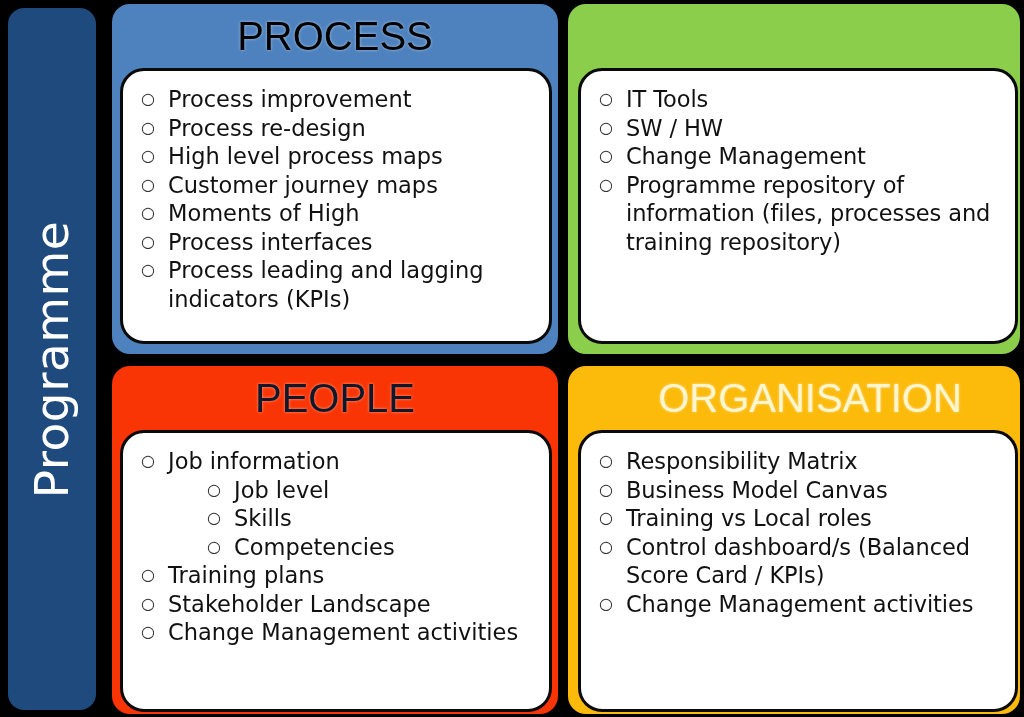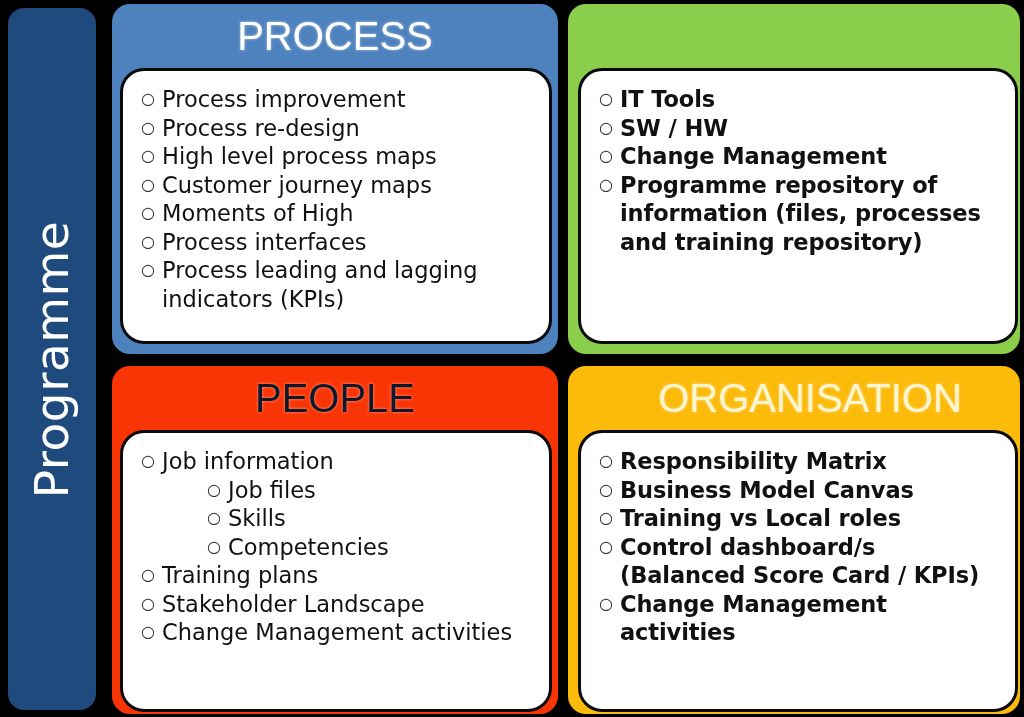--- a/index.html
+++ b/index.html
@@ -61,21 +61,21 @@
     top: 6px;
     left: 0;
     right: 0;
     text-align: center;
     font-size: 40px;
     line-height: 52px;
     font-weight: 400;
     font-family: "Liberation Sans", sans-serif;
     white-space: nowrap;
   }
-  .q-process .quadrant-title      { color: #ffffff; text-shadow: 0 0 3px rgba(255,255,255,0.55); }
+  .q-process .quadrant-title      { color: #000000; text-shadow: 0 0 3px rgba(255,255,255,0.55); }
   .q-technology .quadrant-title   { color: #f2ffdf; text-shadow: 0 0 3px rgba(255,255,255,0.55); margin-top: 48px; }
   .q-people .quadrant-title       { color: #0f172a; text-shadow: 0 0 3px rgba(255,255,255,0.55); }
   .q-organisation .quadrant-title { color: #fff6cf; text-shadow: 0 0 3px rgba(255,255,255,0.55); padding-left: 32px; }
 
   
   .card {
     position: absolute;
     background: #ffffff;
     border: 3px solid #0a0a0a;
     border-radius: 24px;
@@ -107,25 +107,26 @@
   .bullet-marker {
     flex: 0 0 auto;
     width: 18px;
     font-size: 16px;
     line-height: 28.5px;
     color: #333333;
   }
   .bullet-text {
     flex: 1 1 auto;
     padding-left: 3px;
+    margin-left: 6px;
   }
 
   
   .c-technology .bullet-text,
-  .c-organisation .bullet-text { letter-spacing: -0.1px; font-weight: bold; }
+  .c-organisation .bullet-text { letter-spacing: -0.1px; }
 </style>
 </head>
 <body>
 
 <div id="root">
 
   <div class="programme-bar">
     <div class="programme-label">Programme</div>
   </div>
 
@@ -193,21 +194,21 @@
     <div class="quadrant-title">PEOPLE</div>
   </div>
   <div class="card c-people">
     <ul class="bullet-list">
         <li class="bullet-item">
           <span class="bullet-marker">○</span>
           <span class="bullet-text">Job information</span>
         </li>
         <li class="bullet-item level-2">
           <span class="bullet-marker">○</span>
-          <span class="bullet-text">Job files</span>
+          <span class="bullet-text">Job level</span>
         </li>
         <li class="bullet-item level-2">
           <span class="bullet-marker">○</span>
           <span class="bullet-text">Skills</span>
         </li>
         <li class="bullet-item level-2">
           <span class="bullet-marker">○</span>
           <span class="bullet-text">Competencies</span>
         </li>
         <li class="bullet-item">

